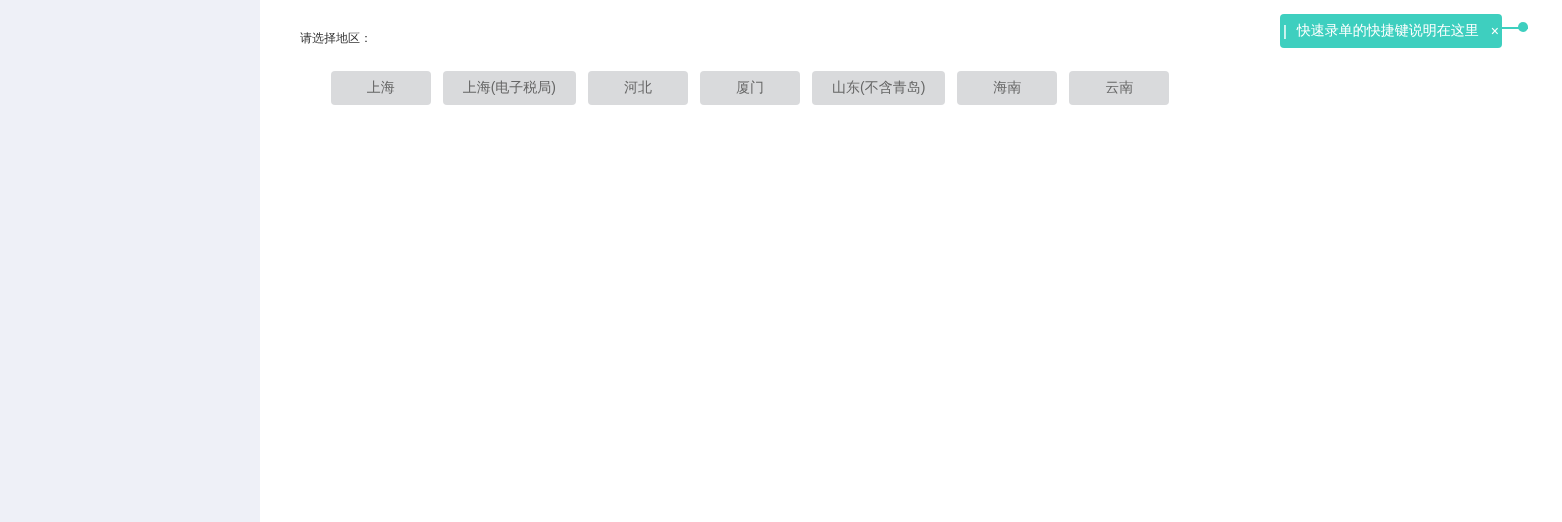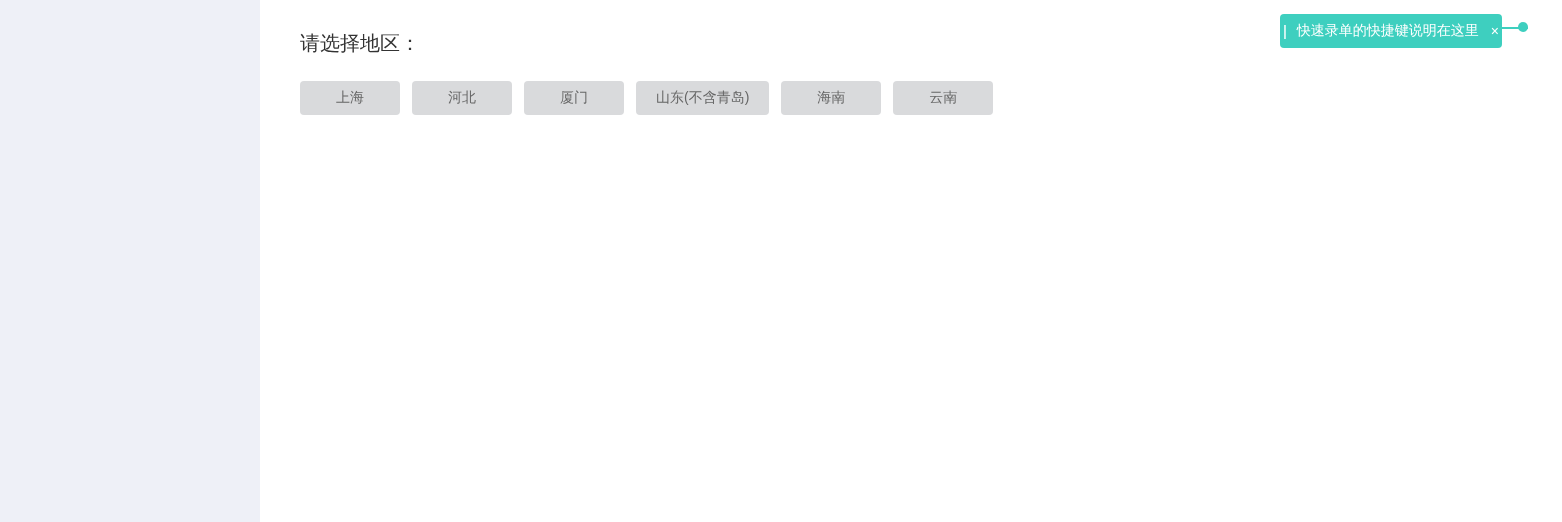--- a/index.html
+++ b/index.html
@@ -30,31 +30,32 @@
       position: absolute;
       left: 260px;
       top: 0;
       right: 0;
       bottom: 0;
       background: #ffffff;
       padding: 30px 40px;
     }
 
     .page-title {
-      font-size: 20px;
+      font-size: 12px;
       color: #333;
       margin-bottom: 24px;
       font-weight: normal;
     }
 
     .region-buttons {
       display: flex;
       flex-wrap: wrap;
       gap: 12px;
       max-width: 900px;
+      justify-content: center;
     }
 
     .region-button {
       background: #d9dadc;
       color: #666;
       border: none;
       border-radius: 4px;
       padding: 8px 20px;
       font-size: 14px;
       cursor: pointer;
@@ -116,20 +117,21 @@
 </head>
 <body>
 
 <div class="left-sidebar"></div>
 
 <div class="main-content">
   <div class="page-title">请选择地区：</div>
 
   <div class="region-buttons">
   <button class="region-button">上海</button>
+      <button class="region-button">上海(电子税局)</button>
       <button class="region-button">河北</button>
       <button class="region-button">厦门</button>
       <button class="region-button">山东(不含青岛)</button>
       <button class="region-button">海南</button>
       <button class="region-button">云南</button>
     </div>
 </div>
 
 <div class="tooltip-banner">
   <span>快速录单的快捷键说明在这里</span>

